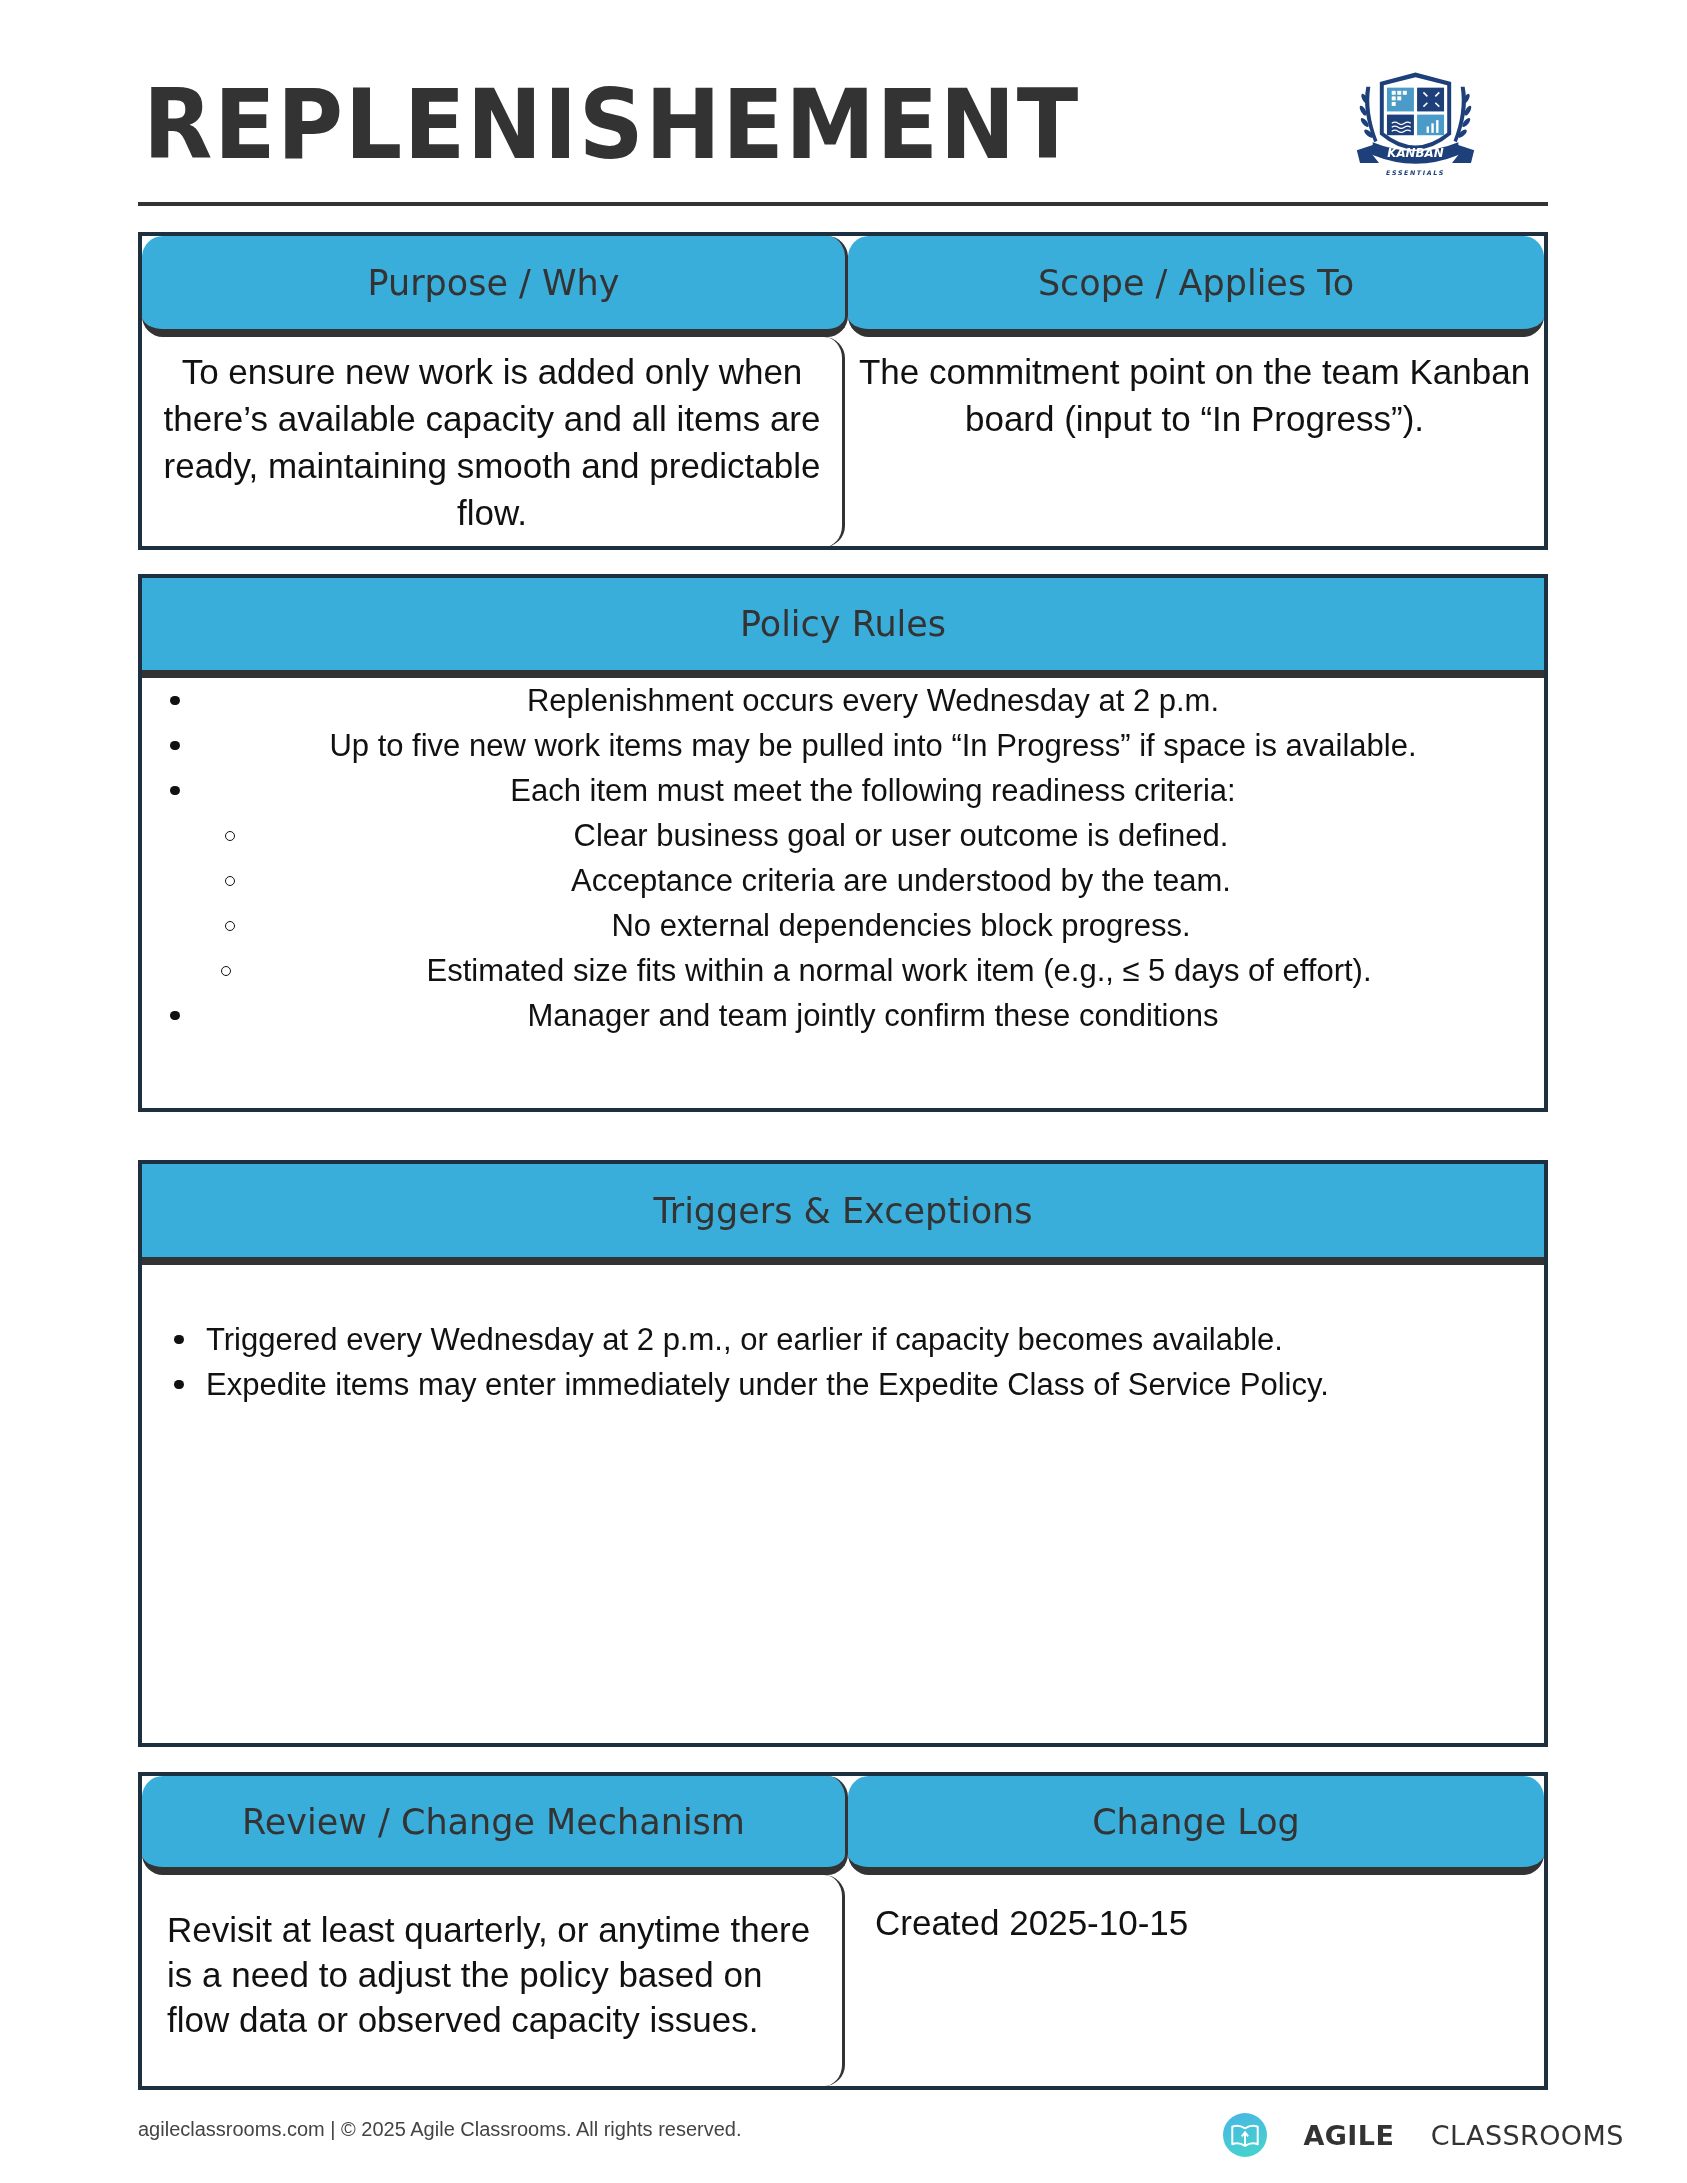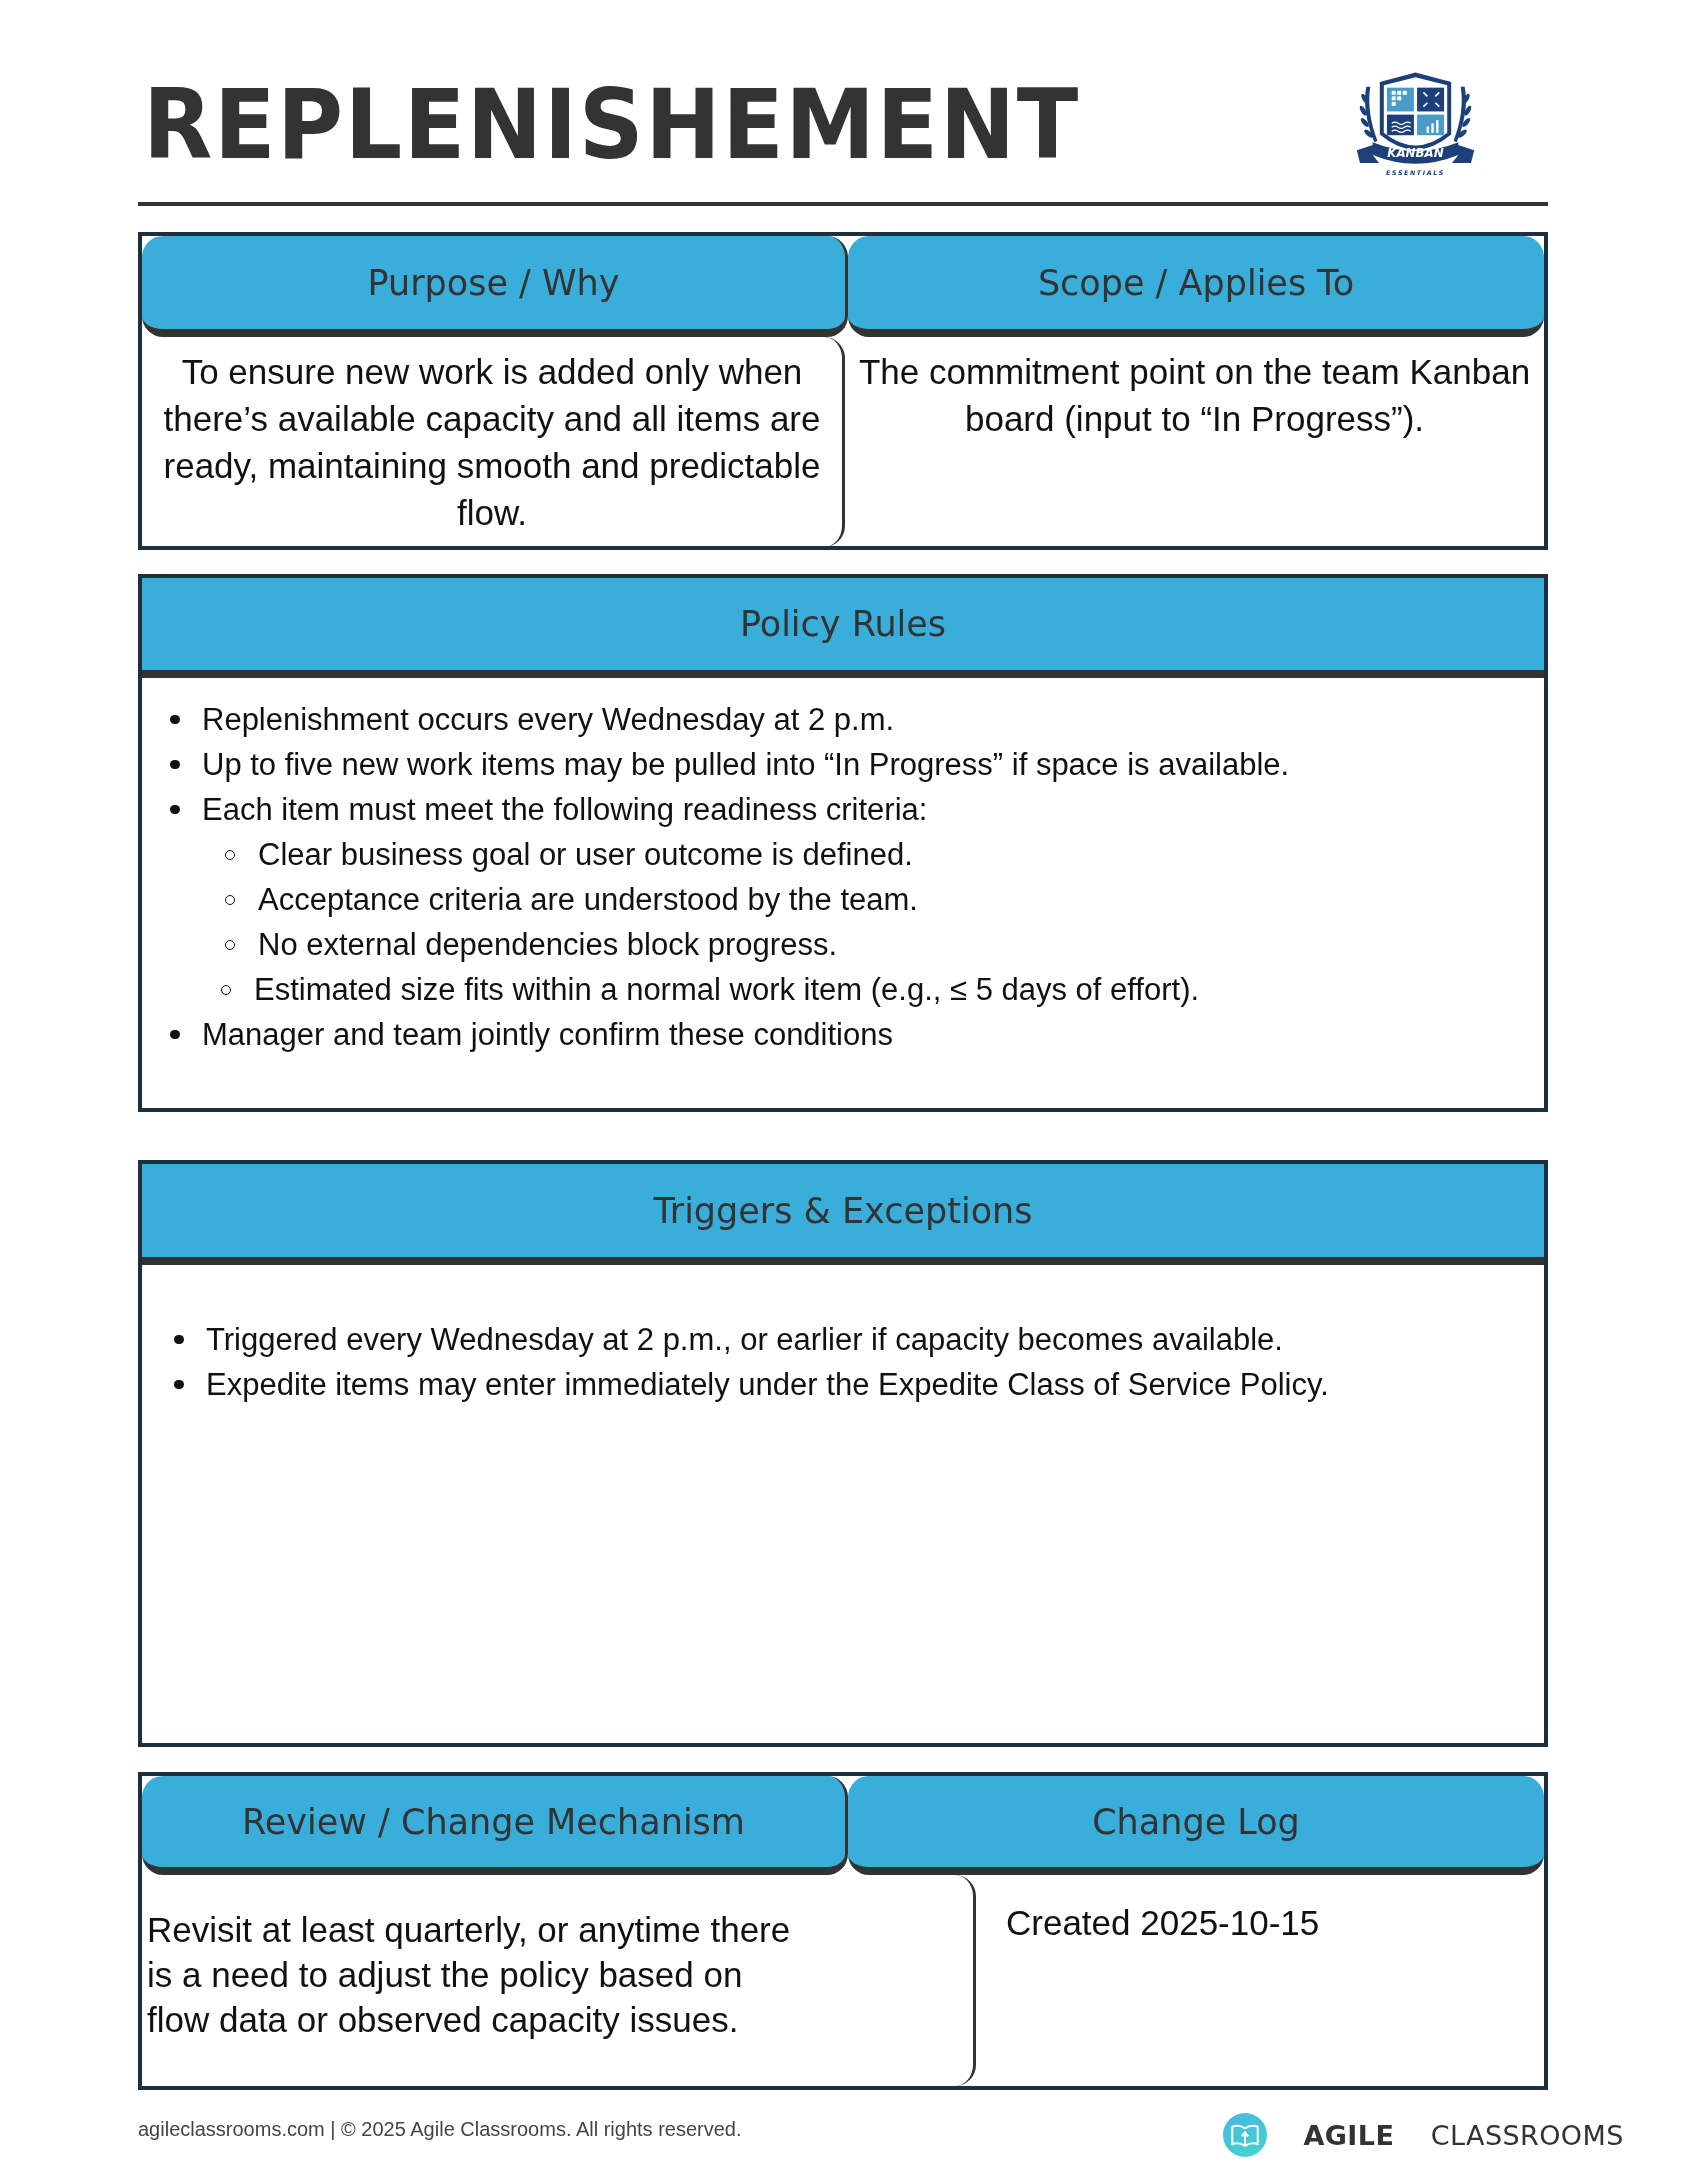--- a/index.html
+++ b/index.html
@@ -101,21 +101,21 @@
     </div>
     <div class="col right body-text center" style="padding-top:11px; box-sizing:border-box;">
       <div>The commitment point on the team Kanban</div>
       <div>board (input to “In Progress”).</div>
     </div>
   </div>
 </div>
 
 <div class="box" style="top:574px; height:538px;">
   <div class="hdr" style="height:92px;">Policy Rules</div>
-  <ul class="lst" style="padding-left:60px; padding-top:19px;">
+  <ul class="lst" style="padding-left:60px; padding-top:0;text-align:center;">
     <li><span class="dot"></span><span>Replenishment occurs every Wednesday at 2 p.m.</span></li>
     <li><span class="dot"></span><span>Up to five new work items may be pulled into “In Progress” if space is available.</span></li>
     <li><span class="dot"></span><span>Each item must meet the following readiness criteria:</span></li>
     <li class="sub" style="margin-left:56px;"><span class="dot"></span><span>Clear business goal or user outcome is defined.</span></li>
     <li class="sub" style="margin-left:56px;"><span class="dot"></span><span>Acceptance criteria are understood by the team.</span></li>
     <li class="sub" style="margin-left:56px;"><span class="dot"></span><span>No external dependencies block progress.</span></li>
     <li class="sub" style="margin-left:52px;"><span class="dot"></span><span>Estimated size fits within a normal work item (e.g., ≤ 5 days of effort).</span></li>
     <li><span class="dot"></span><span>Manager and team jointly confirm these conditions</span></li>
   </ul>
 </div>
@@ -127,21 +127,21 @@
     <li><span class="dot"></span><span>Expedite items may enter immediately under the Expedite Class of Service Policy.</span></li>
   </ul>
 </div>
 
 <div class="box" style="top:1772px; height:318px;">
   <div class="twocol" style="height:99px;">
     <div class="col left hdr" style="height:91px; border-right:3.2px solid #333333; width:703px;">Review / Change Mechanism</div>
     <div class="col right hdr" style="height:91px;">Change Log</div>
   </div>
   <div class="twocol" style="height:211px;">
-    <div class="col left body-text" style="width:834px; padding-left:5px; padding-top:32px; box-sizing:border-box; line-height:45px;">
+    <div class="col left body-text" style="width:703px; padding-left:25px; padding-top:32px; box-sizing:border-box; line-height:45px;">
       <div>Revisit at least quarterly, or anytime there</div>
       <div>is a need to adjust the policy based on</div>
       <div>flow data or observed capacity issues.</div>
     </div>
     <div class="col right body-text" style="padding-left:30px; padding-top:24px; box-sizing:border-box;">
       <div>Created 2025-10-15</div>
     </div>
   </div>
 </div>
 

